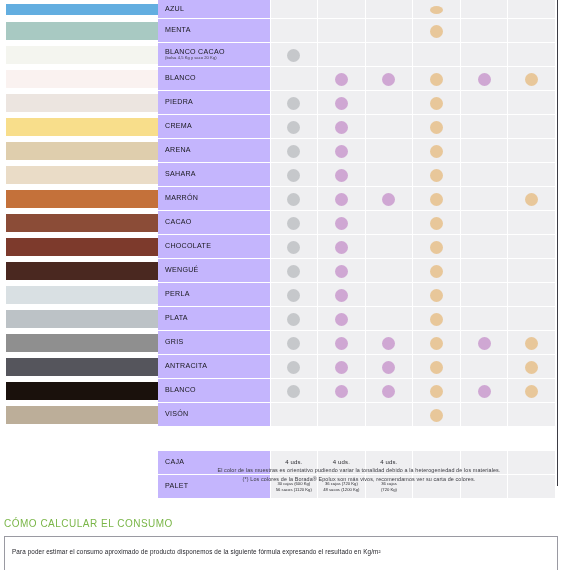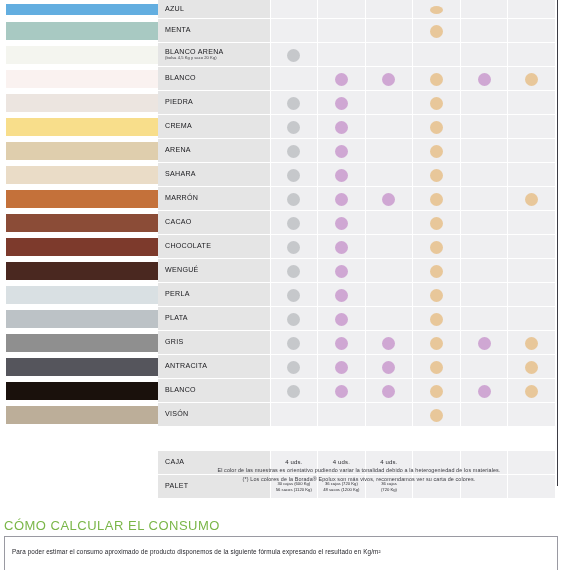--- a/index.html
+++ b/index.html
@@ -26,21 +26,21 @@
   }
   .color-table tr { height: 24px; }
   .color-table td { padding: 0; vertical-align: middle; }
 
   .c-swatch { width: 158px; padding: 0 !important; }
   .c-swatch .sw {
     display:block; width: 152px; height: 18px; margin: 0 0 0 6px;
   }
   .c-name {
     width: 112px;
-    background: #e5e5e5;
+    background: #c4b5fd;
     border-right: 1px solid #ffffff;
     border-bottom: 1px solid #ffffff;
     padding-left: 7px !important;
     font-size: 7.1px;
     letter-spacing: .28px;
     color: #18181c;
     line-height: 1.15;
   }
   .c-name .sub {
     display:block;
@@ -79,21 +79,21 @@
     font-size: 5.4px;
     line-height: 1.65;
     color: #3c3c42;
     letter-spacing: .12px;
   }
   .notes .ln { display:block; }
 
   
   .section-title {
     position: absolute; left: 4px; top: 518px;
-    font-size: 13px;
+    font-size: 10px;
     letter-spacing: .5px;
     color: #7ab648;
   }
   .formula-box {
     position: absolute; left: 4px; top: 536px;
     width: 554px; height: 34px;
     border: 1px solid #9a9aa2;
     border-bottom: none;
     background: #ffffff;
   }
@@ -134,21 +134,21 @@
           <td class="c-cell"></td>
           <td class="c-cell"></td>
           <td class="c-cell"><span class="dot o"></span></td>
           <td class="c-cell"></td>
           <td class="c-cell"></td>
         </tr>
         <tr>
           <td class="c-swatch">
             <span class="sw" style="background: rgb(244, 245, 239);"></span>
           </td>
-          <td class="c-name"><span>BLANCO ARENA</span><span class="sub">(bolsa 4,5 Kg y saco 20 Kg)</span></td>
+          <td class="c-name"><span>BLANCO CACAO</span><span class="sub">(bolsa 4,5 Kg y saco 20 Kg)</span></td>
           <td class="c-cell"><span class="dot g"></span></td>
           <td class="c-cell"></td>
           <td class="c-cell"></td>
           <td class="c-cell"></td>
           <td class="c-cell"></td>
           <td class="c-cell"></td>
         </tr>
         <tr>
           <td class="c-swatch">
             <span class="sw" style="background: rgb(250, 242, 240);"></span>

